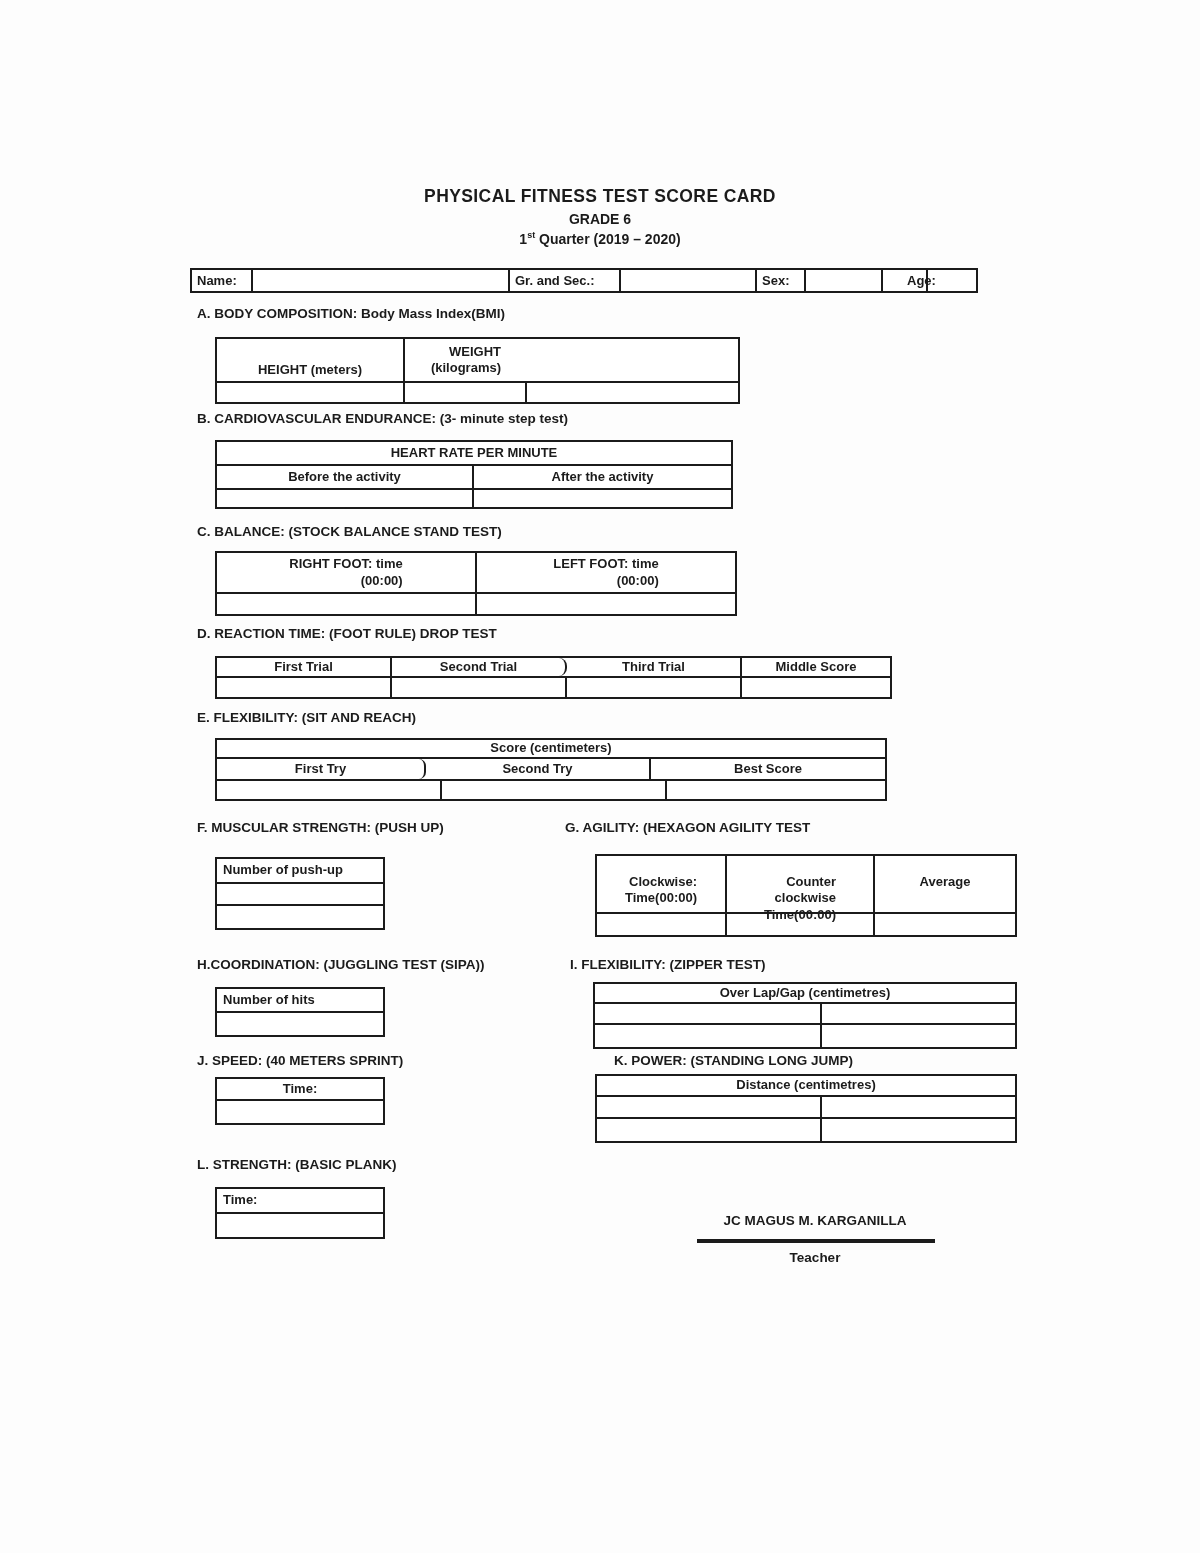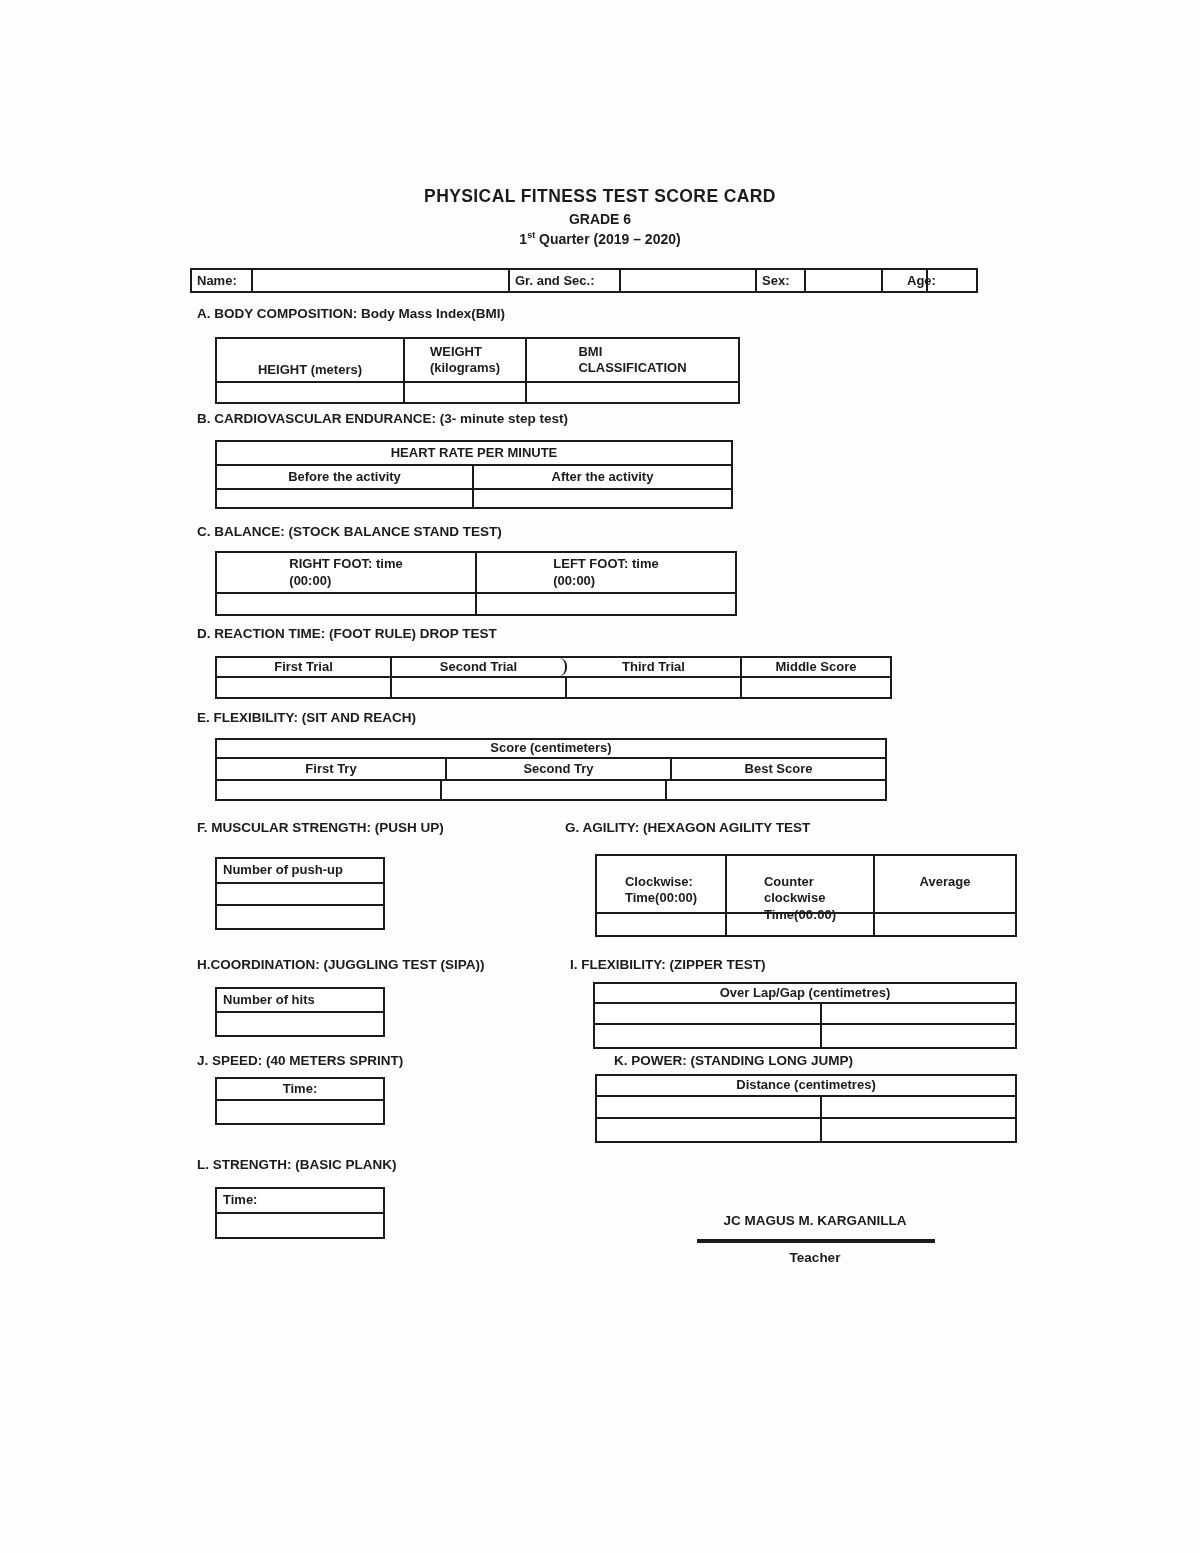--- a/index.html
+++ b/index.html
@@ -13,21 +13,21 @@
   .quarter { font-size:14px; font-weight:700; margin-top:3px; }
   .quarter sup { font-size:9px; }
   .info-bar { left:190px; top:268px; width:788px; height:25px; display:flex; border:2px solid var(--ink); background:#fff; }
   .info-bar > div { border-right:2px solid var(--ink); height:100%; font-size:13px; font-weight:700; padding:3px 0 0 5px; white-space:nowrap; }
   .info-bar > div:last-child { border-right:none; }
   .heading { font-size:13.5px; font-weight:700; white-space:nowrap; }
   .tbl { display:flex; flex-direction:column; border:2px solid var(--ink); background:#fff; }
   .tr { display:flex; border-bottom:2px solid var(--ink); }
   .tr:last-child { border-bottom:none; }
   .tr > div { border-right:2px solid var(--ink); display:flex; align-items:center; justify-content:center;
-              text-align:left; font-size:13px; font-weight:700; white-space:pre-line; line-height:1.25; }
+              text-align:right; font-size:13px; font-weight:700; white-space:pre-line; line-height:1.25; }
   .tr > div:last-child { border-right:none; }
   .left   { justify-content:flex-start !important; text-align:left !important; padding-left:6px; }
   .bottom { align-items:flex-end !important; padding-bottom:3px; }
   .top    { align-items:flex-start !important; padding-top:18px; }
   .sig-name { font-size:13.5px; font-weight:700; text-align:center; }
   .sig-bar  { background:var(--ink); }
   .sig-role { font-size:13.5px; font-weight:600; text-align:center; }
 </style>
 </head>
 <body>
@@ -50,22 +50,20 @@
     <div style="width:45px;padding-left:24px;">Age:</div>
     <div style="flex:1;"></div>
   </div>
 
   <div class="abs heading" style="left:197px; top:306px;">A. BODY COMPOSITION: Body Mass Index(BMI)</div>
   <div class="abs tbl" style="left:215px; top:337px; width:525px;">
     <div class="tr" style="height:44px;">
       <div class="bottom" style="width:188px;">HEIGHT (meters)</div>
       <div style="width:122px;">WEIGHT
 (kilograms)</div>
-      <div style="flex:1;">BMI
-CLASSIFICATION</div>
     </div>
     <div class="tr" style="height:19px;">
       <div style="width:188px;"></div>
       <div style="width:122px;"></div>
       <div style="flex:1;"></div>
     </div>
   </div>
 
   <div class="abs heading" style="left:197px; top:411px;">B. CARDIOVASCULAR ENDURANCE: (3- minute step test)</div>
   <div class="abs tbl" style="left:215px; top:440px; width:518px;">
@@ -111,21 +109,21 @@
       <div style="flex:1;"></div>
     </div>
   </div>
 
   <div class="abs heading" style="left:197px; top:710px;">E. FLEXIBILITY: (SIT AND REACH)</div>
   <div class="abs tbl" style="left:215px; top:738px; width:672px;">
     <div class="tr" style="height:19px;">
       <div style="flex:1;">Score (centimeters)</div>
     </div>
     <div class="tr" style="height:22px;">
-      <div style="width:230px;">First Try</div>
+      <div style="width:209px;border-radius:7px;">First Try</div>
       <div style="width:225px;">Second Try</div>
       <div style="flex:1;">Best Score</div>
     </div>
     <div class="tr" style="height:18px;">
       <div style="width:225px;"></div>
       <div style="width:225px;"></div>
       <div style="flex:1;"></div>
     </div>
   </div>
 

